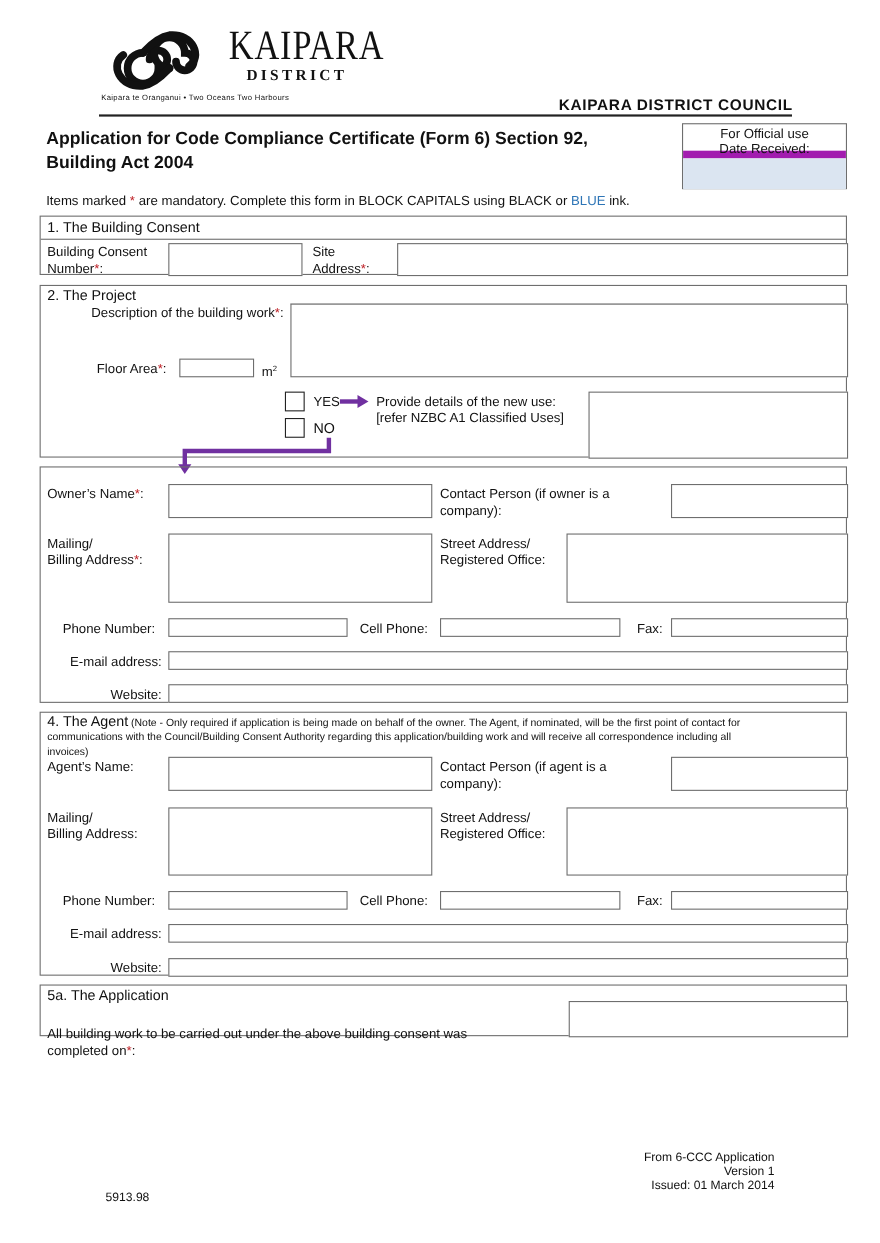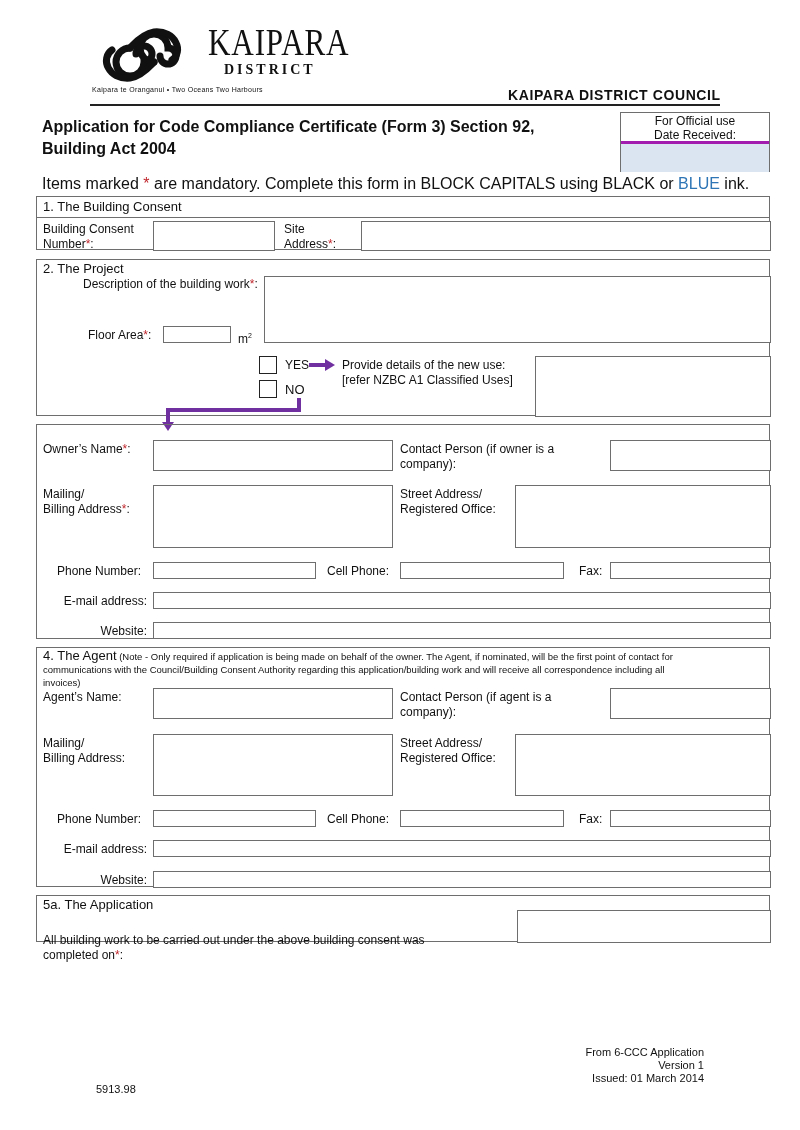--- a/index.html
+++ b/index.html
@@ -11,23 +11,23 @@
   .lbl { position: absolute; font-size: 12px; line-height: 15px; }
   .sect-title { position: absolute; font-size: 13px; line-height: 15px; left: 6px; }
   .field { position: absolute; border: 1px solid #6e6e6e; background: #fff; }
 
   
   .logo { left: 90px; top: 18px; width: 240px; height: 82px; }
   .council { left: 508px; top: 87px; font-size: 14px; font-weight: bold; letter-spacing: 0.6px; }
   .rule { left: 90px; top: 104px; width: 630px; height: 2px; background: #222; }
   .title { left: 42px; top: 116px; width: 560px; font-size: 16px; font-weight: bold; line-height: 22px; }
   .official { left: 620px; top: 112px; width: 150px; height: 60px; border: 1px solid #6e6e6e; }
-  .official .top { height: 31px; border-bottom: 3px solid #a21caf; text-align: center; font-size: 12px; line-height: 14px; padding-top: 1px; }
+  .official .top { height: 31px; border-bottom: 7px solid #a21caf; text-align: center; font-size: 12px; line-height: 14px; padding-top: 1px; }
   .official .fill { height: 28px; background: #dbe5f1; }
-  .instructions { left: 42px; top: 175px; font-size: 16px; }
+  .instructions { left: 42px; top: 175px; font-size: 12px; }
   .blue { color: #2e75b6; }
   .chk { position: absolute; width: 18px; height: 18px; border: 1.5px solid #222; background: #fff; }
 
   .footer { right: 96px; top: 1046px; text-align: right; font-size: 11px; line-height: 13px; }
   .code { left: 96px; top: 1083px; font-size: 11px; }
 </style>
 </head>
 <body>
 
 <div class="abs logo">
@@ -40,21 +40,21 @@
     </g>
   </svg>
   <div class="abs" style="left:118px; top:4px; font-family:'Liberation Serif', serif; font-size:38px; line-height:40px; letter-spacing:1px; transform:scaleX(0.82); transform-origin:left top;">KAIPARA</div>
   <div class="abs" style="left:134px; top:44px; font-family:'Liberation Serif', serif; font-size:14px; font-weight:bold; letter-spacing:3px;">DISTRICT</div>
   <div class="abs" style="left:2px; top:68px; font-size:7px; white-space:nowrap; letter-spacing:0.3px;">Kaipara te Oranganui • Two Oceans Two Harbours</div>
 </div>
 
 <div class="abs council">KAIPARA DISTRICT COUNCIL</div>
 <div class="abs rule"></div>
 
-<div class="abs title">Application for Code Compliance Certificate (Form 3) Section 92, Building Act 2004</div>
+<div class="abs title">Application for Code Compliance Certificate (Form 6) Section 92, Building Act 2004</div>
 
 <div class="abs official">
   <div class="top">
     <div>For Official use</div>
     <div>Date Received:</div>
   </div>
   <div class="fill"></div>
 </div>
 
 <div class="abs instructions">

